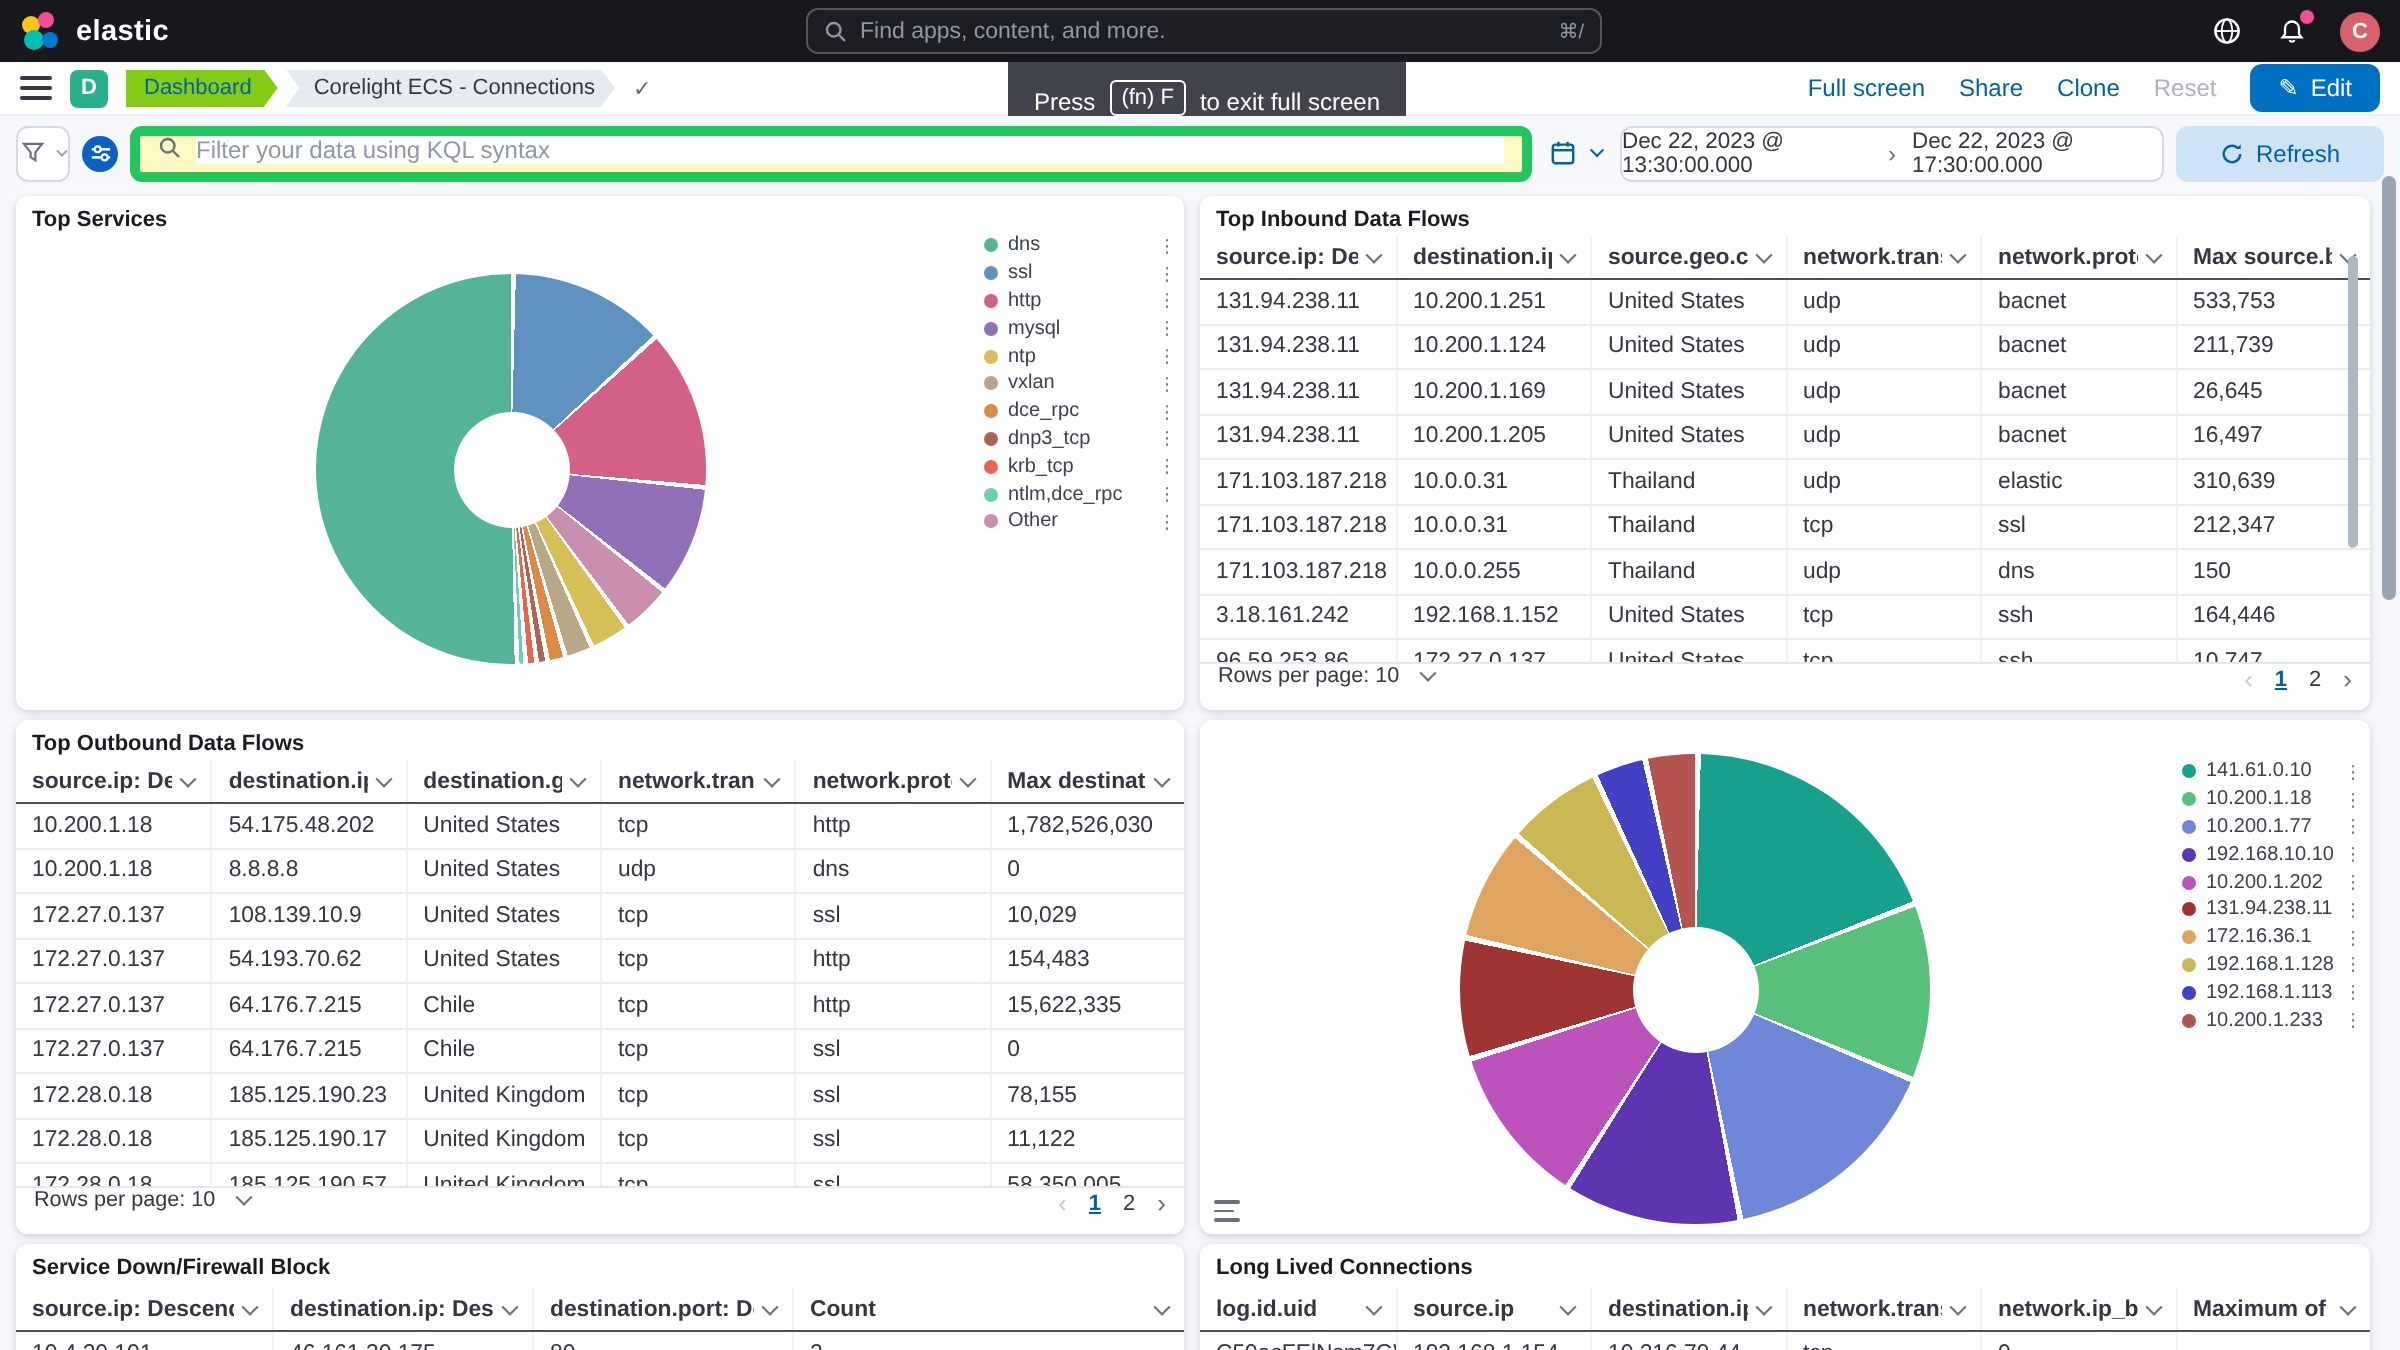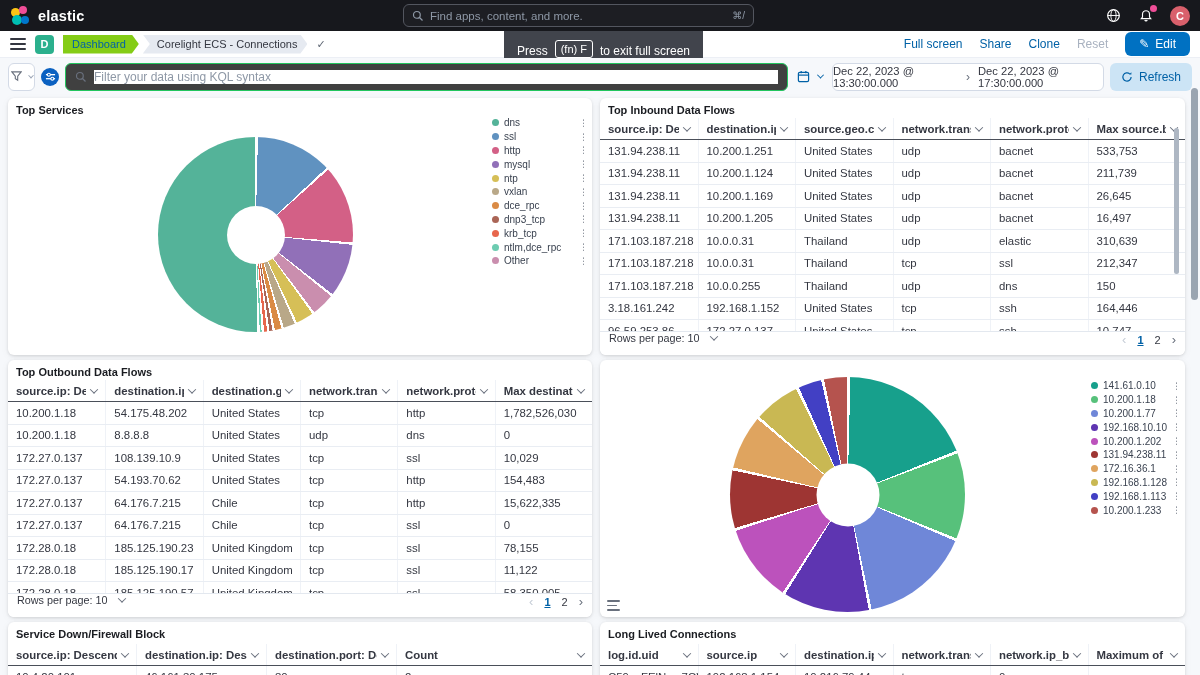--- a/index.html
+++ b/index.html
@@ -8,21 +8,21 @@
 
 
 .hdr{position:absolute;top:0;left:0;right:0;height:31px;background:#17181D;display:flex;align-items:center;padding:0 10px;z-index:30}
 .elogo{width:20px;height:20px;position:relative;margin-right:8px;flex:none}
 .elogo i{position:absolute;border-radius:50%}
 .elogo .c1{width:9px;height:9px;background:#FEC514;left:1px;top:2px}
 .elogo .c2{width:8px;height:8px;background:#F04E98;left:9px;top:0}
 .elogo .c3{width:10px;height:10px;background:#00BFB3;left:2px;top:9px}
 .elogo .c4{width:8px;height:8px;background:#0077CC;left:11px;top:10px}
 .brand{color:#fff;font-size:14.5px;font-weight:bold;letter-spacing:.2px}
-.hsearch{position:absolute;left:403px;top:4px;width:351px;height:23px;background:#1D1E23;border:1px solid #53565F;border-radius:6px;display:flex;align-items:center;padding:0 8px;gap:6px}
+.hsearch{position:absolute;left:403px;top:4px;width:398px;height:23px;background:#1D1E23;border:1px solid #53565F;border-radius:6px;display:flex;align-items:center;padding:0 8px;gap:6px}
 .hsearch input{flex:1;background:transparent;border:none;outline:none;color:#BEC4CE;font-size:11.5px;font-family:inherit}
 .hsearch input::placeholder{color:#8E98A6}
 .hshort{color:#8E98A6;font-size:10px;flex:none}
 .hicons{margin-left:auto;display:flex;align-items:center;gap:15px}
 .hicon{position:relative;width:18px;height:18px;display:flex;align-items:center;justify-content:center}
 .badge{position:absolute;right:-2px;top:-2px;width:7px;height:7px;border-radius:50%;background:#F04E98}
 .avatar{width:20px;height:20px;border-radius:50%;background:#D9606C;color:#fff;font-size:11px;font-weight:bold;display:flex;align-items:center;justify-content:center}
 
 
 .nav{position:absolute;top:31px;left:0;right:0;height:27px;background:#fff;display:flex;align-items:center;padding:0 10px;gap:9px;border-bottom:1px solid #ECEFF5;z-index:20}
@@ -39,27 +39,27 @@
 .editbtn{background:#0071C2;color:#fff;border-radius:6px;height:24px;padding:0 14px;display:flex;align-items:center;gap:6px;font-size:12px;cursor:pointer}
 
 
 .tooltip{position:absolute;top:31px;left:504px;height:27px;background:rgba(55,58,66,.95);color:#fff;display:flex;align-items:flex-end;padding:0 13px;font-size:12px;z-index:40}
 .key{border:1px solid #fff;border-radius:3px;padding:1px 5px;margin:0 7px;font-size:11px;line-height:14px}
 
 
 .fbar{position:absolute;top:58px;left:0;right:0;height:37px;display:flex;align-items:center;padding:0 8px;gap:6px}
 .fbtn{width:27px;height:28px;background:#fff;border:1px solid #D3DAE6;border-radius:6px;display:flex;align-items:center;justify-content:center;gap:2px;flex:none;cursor:pointer}
 .fcircle{width:18px;height:18px;border-radius:50%;background:#0B61C1;display:flex;align-items:center;justify-content:center;flex:none;cursor:pointer}
-.kql{flex:1;height:28px;background:#404040;border:1px solid #22c55e;border-radius:6px;display:flex;align-items:center;padding:0 9px;gap:7px}
+.kql{flex:1;height:28px;background:#fef9c3;border:5px solid #22c55e;border-radius:6px;display:flex;align-items:flex-start;padding:0 9px;gap:7px}
 .kql input{flex:1;border:none;outline:none;font-size:12px;color:#343741;font-family:inherit}
 .kql input::placeholder{color:#8E98A6}
 .dmenu{display:flex;align-items:center;gap:3px;padding:0 3px;flex:none;cursor:pointer}
 .daterange{height:28px;width:272px;background:#fff;border:1px solid #D3DAE6;border-radius:6px;display:flex;align-items:center;justify-content:center;gap:8px;font-size:11.2px;flex:none}
 .dsep{color:#69707D;font-size:12px}
-.refresh{height:28px;width:82px;background:#CCE4F5;color:#0061A6;border-radius:6px;display:flex;align-items:center;justify-content:center;gap:6px;font-size:12px;flex:none;cursor:pointer}
+.refresh{height:28px;width:104px;background:#CCE4F5;color:#0061A6;border-radius:6px;display:flex;align-items:center;justify-content:center;gap:6px;font-size:12px;flex:none;cursor:pointer}
 
 
 .panel{position:absolute;background:#fff;border-radius:6px;box-shadow:0 1px 3px rgba(0,0,0,.12),0 2px 8px rgba(0,0,0,.05);overflow:hidden}
 .ptitle{font-size:11px;font-weight:bold;color:#1A1C21;padding:6px 8px 2px;white-space:nowrap}
 #p1{left:8px;top:98px;width:584px;height:257px}
 #p2{left:600px;top:98px;width:585px;height:257px}
 #p3{left:8px;top:360px;width:584px;height:257px}
 #p4{left:600px;top:360px;width:585px;height:257px}
 #p5{left:8px;top:622px;width:584px;height:95px}
 #p6{left:600px;top:622px;width:585px;height:95px}

